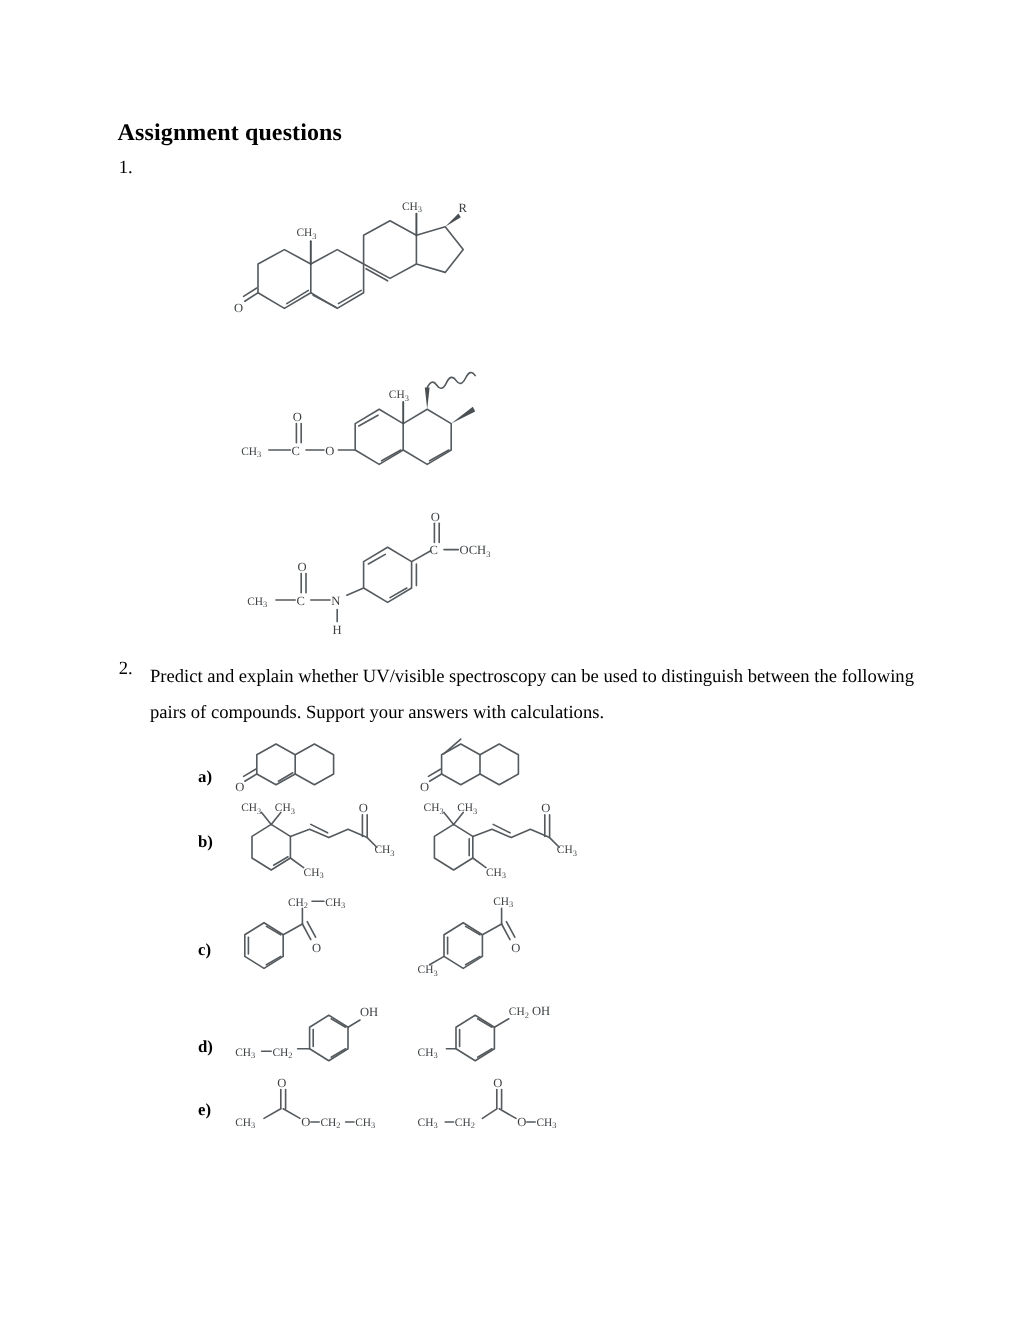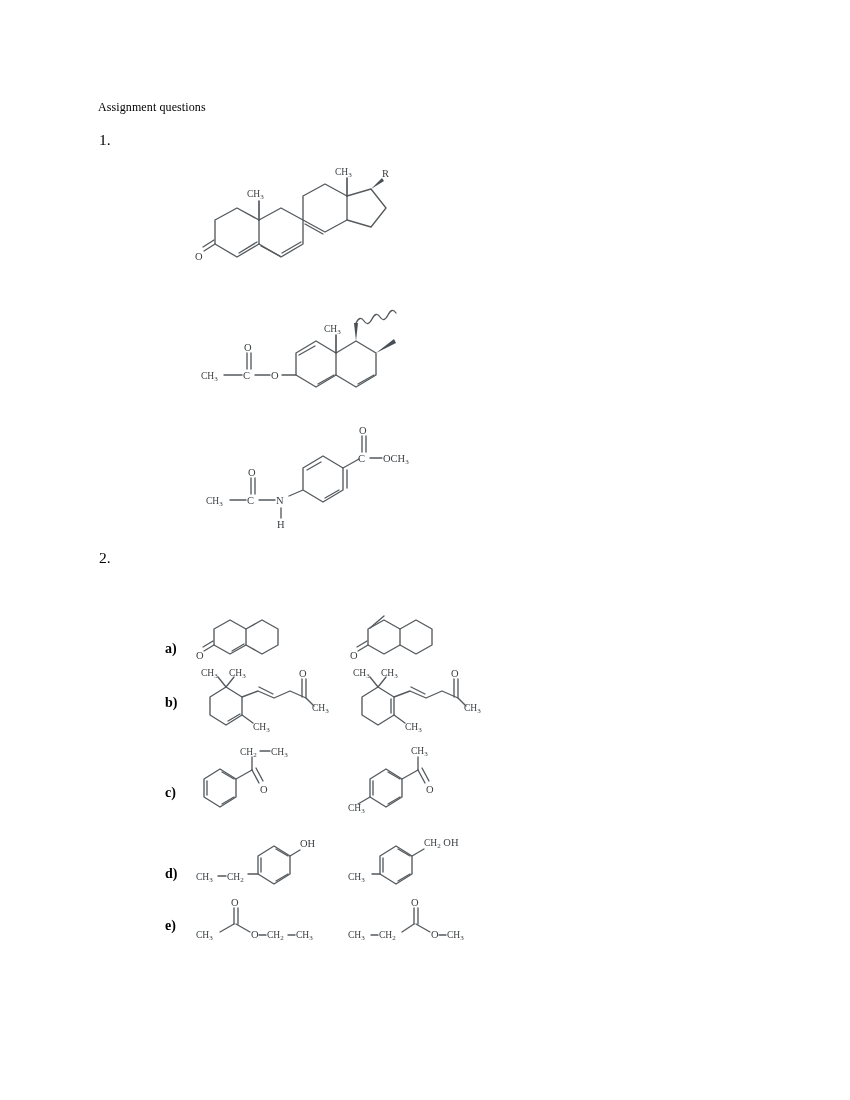--- a/index.html
+++ b/index.html
@@ -17,22 +17,22 @@
   }
   .page {
     position: absolute;
     inset: 0;
     background: #fff;
   }
   .heading {
     position: absolute;
     left: 98px;
     top: 100px;
-    font-size: 12px;
-    font-weight: normal;
+    font-size: 20px;
+    font-weight: bold;
     letter-spacing: 0.1px;
   }
   .qitem {
     position: absolute;
     font-size: 15.5px;
     line-height: 30px;
   }
   .qnum {
     position: absolute;
     font-size: 15.5px;
@@ -174,20 +174,21 @@
       <text class="atom atom-lg" x="155" y="44">C</text>
       <path class="bond" d="M 159 34 L 159 18"></path>
       <path class="bond" d="M 163 34 L 163 18"></path>
       <text class="atom atom-lg" x="156" y="16">O</text>
       <path class="bond" d="M 167 40 L 179 40"></path>
       <text class="atom atom-lg" x="180" y="44"><tspan>OCH</tspan><tspan class="atom-sm" dy="2">3</tspan></text>
     </svg>
   </div>
 
   <div class="qnum q2num">2.</div>
+  <div class="qitem q2">Predict and explain whether UV/visible spectroscopy can be used to distinguish between the following pairs of compounds. Support your answers with calculations.</div>
 
   <div class="pairlabel" style="left:165px; top:641px;">a)</div>
 
   <div class="struct" style="left:196px; top:607px;">
     <svg width="105" height="55" viewBox="0 0 105 55">
       <path class="bond" d="M 18 38 L 18 22 L 34 13 L 50 22 L 50 38 L 34 47 Z"></path>
       <path class="bond" d="M 36 44 L 48 37"></path>
       <path class="bond" d="M 50 22 L 66 13 L 82 22 L 82 38 L 66 47 L 50 38"></path>
       <path class="bond" d="M 18 38 L 8 44"></path>
       <path class="bond" d="M 17 34 L 7 40"></path>

